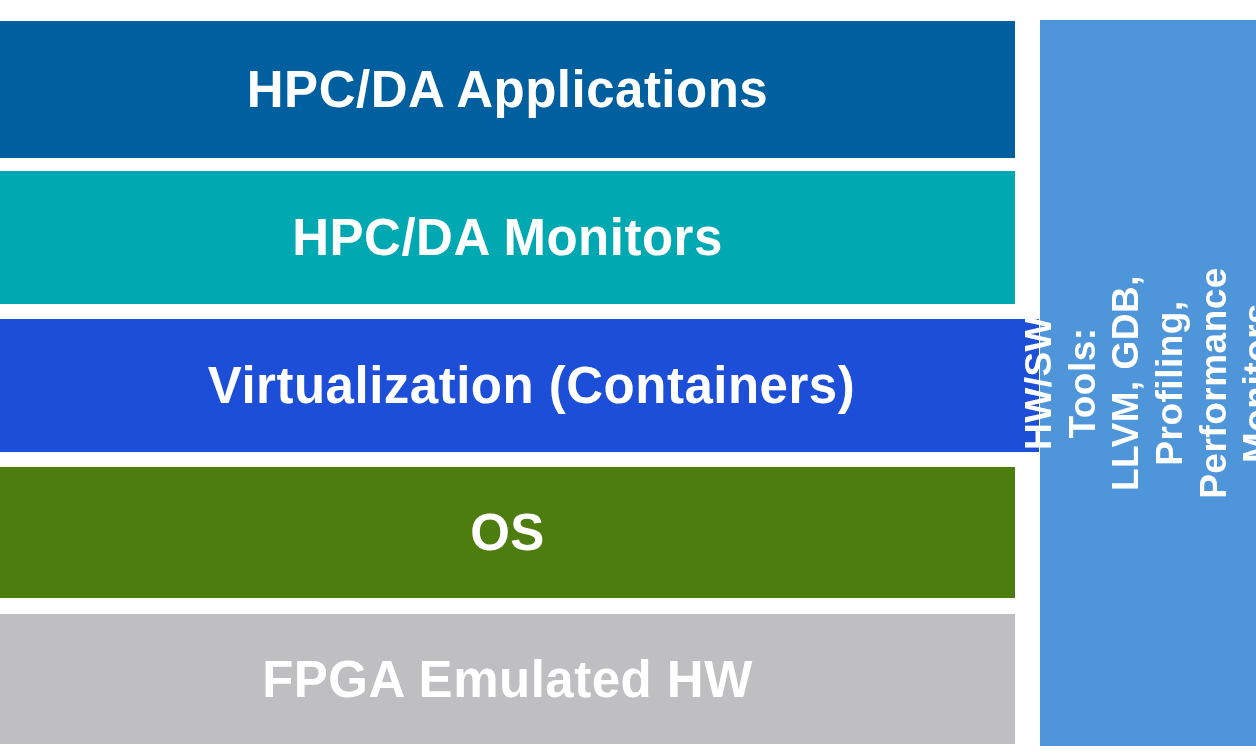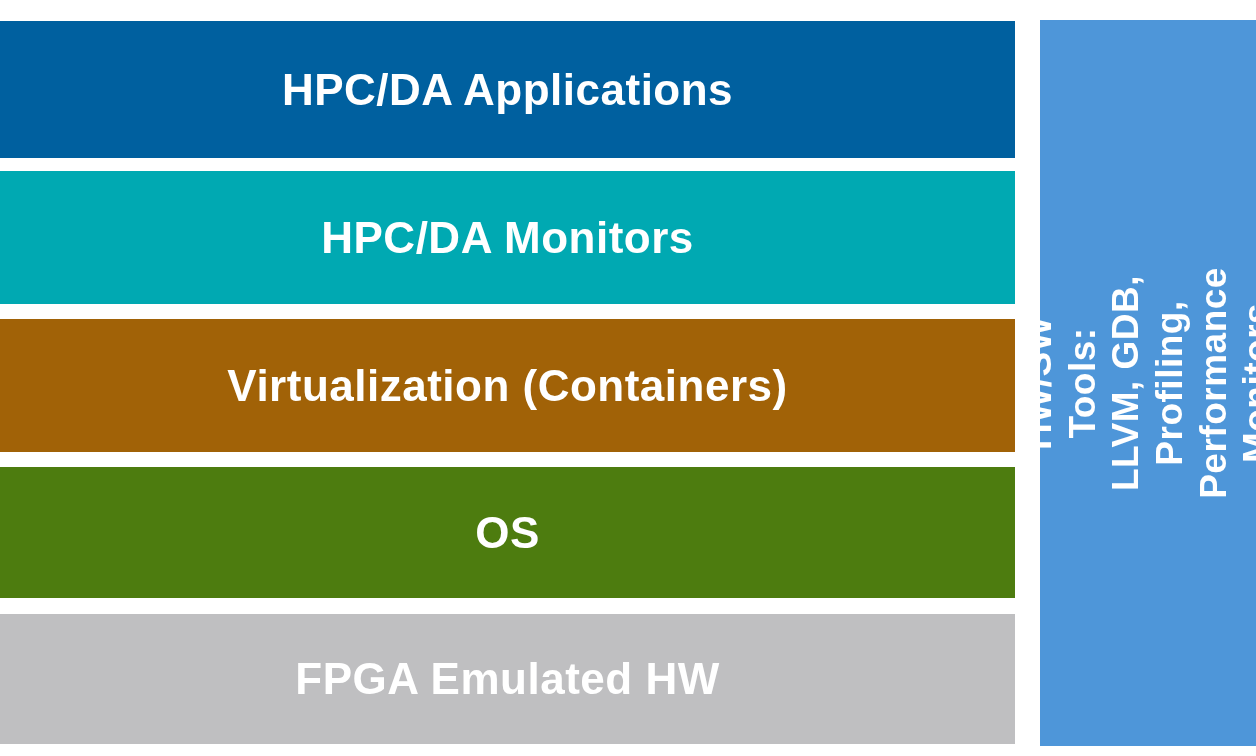--- a/index.html
+++ b/index.html
@@ -19,21 +19,21 @@
     position: absolute;
     left: 0;
     width: 1015px;
     display: flex;
     align-items: center;
     justify-content: center;
   }
   .layer-label {
     color: #ffffff;
     font-weight: bold;
-    font-size: 44px;
+    font-size: 51px;
     letter-spacing: 0.5px;
     text-align: center;
     white-space: nowrap;
   }
   .layer-1 { top: 21px;  height: 137px; }
   .layer-2 { top: 171px; height: 133px; }
   .layer-3 { top: 319px; height: 133px; }
   .layer-4 { top: 467px; height: 131px; }
   .layer-5 { top: 614px; height: 130px; justify-content: center; }
   .side-bar {
@@ -65,21 +65,21 @@
 <div class="canvas">
 
   <div class="layer layer-1" style="background-color: rgb(0, 96, 159);">
     <span class="layer-label">HPC/DA Applications</span>
   </div>
 
   <div class="layer layer-2" style="background-color: rgb(0, 169, 178);">
     <span class="layer-label">HPC/DA Monitors</span>
   </div>
 
-  <div class="layer layer-3" style="background-color: #a16207;">
+  <div class="layer layer-3" style="background-color: #1d4ed8; padding-left: 24px;">
     <span class="layer-label">Virtualization (Containers)</span>
   </div>
 
   <div class="layer layer-4" style="background-color: #4d7c0f;">
     <span class="layer-label">OS</span>
   </div>
 
   <div class="layer layer-5" style="background-color: rgb(191, 191, 193);">
     <span class="layer-label">FPGA Emulated HW</span>
   </div>

